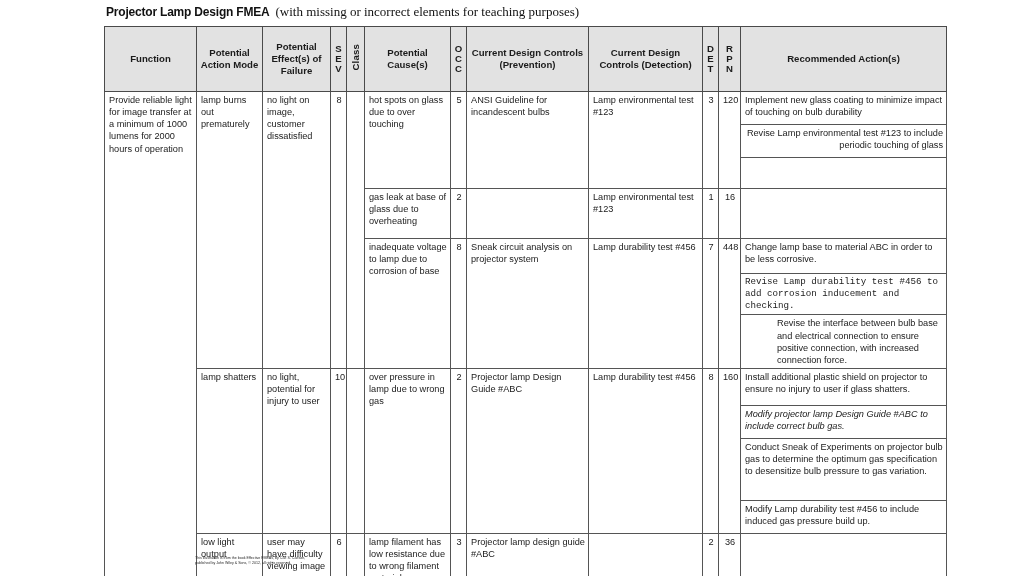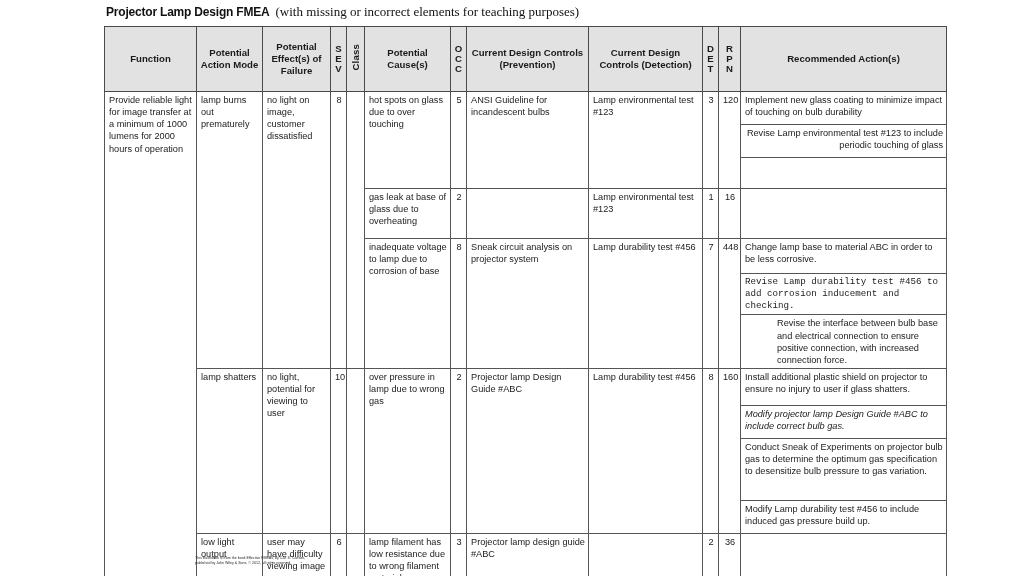--- a/index.html
+++ b/index.html
@@ -215,21 +215,21 @@
           <td style="height: 30px; margin-left: 8px;">Change lamp base to material ABC in order to be less corrosive.</td>
         </tr>
         <tr>
           <td style="height: 30px; font-family: Liberation Mono, monospace;">Revise Lamp durability test #456 to add corrosion inducement and checking.</td>
         </tr>
         <tr>
           <td style="height: 44px; padding-left: 36px;">Revise the interface between bulb base and electrical connection to ensure positive connection, with increased connection force.</td>
         </tr>
         <tr>
           <td rowspan="4">lamp shatters</td>
-          <td rowspan="4">no light, potential for viewing to user</td>
+          <td rowspan="4">no light, potential for injury to user</td>
           <td class="num" rowspan="4">10</td>
           <td class="num blank" rowspan="4"></td>
           <td rowspan="4">over pressure in lamp due to wrong gas</td>
           <td class="num" rowspan="4">2</td>
           <td rowspan="4">Projector lamp Design Guide #ABC</td>
           <td rowspan="4">Lamp durability test #456</td>
           <td class="num" rowspan="4">8</td>
           <td class="num" rowspan="4">160</td>
           <td style="height: 32px;">Install additional plastic shield on projector to ensure no injury to user if glass shatters.</td>
         </tr>

